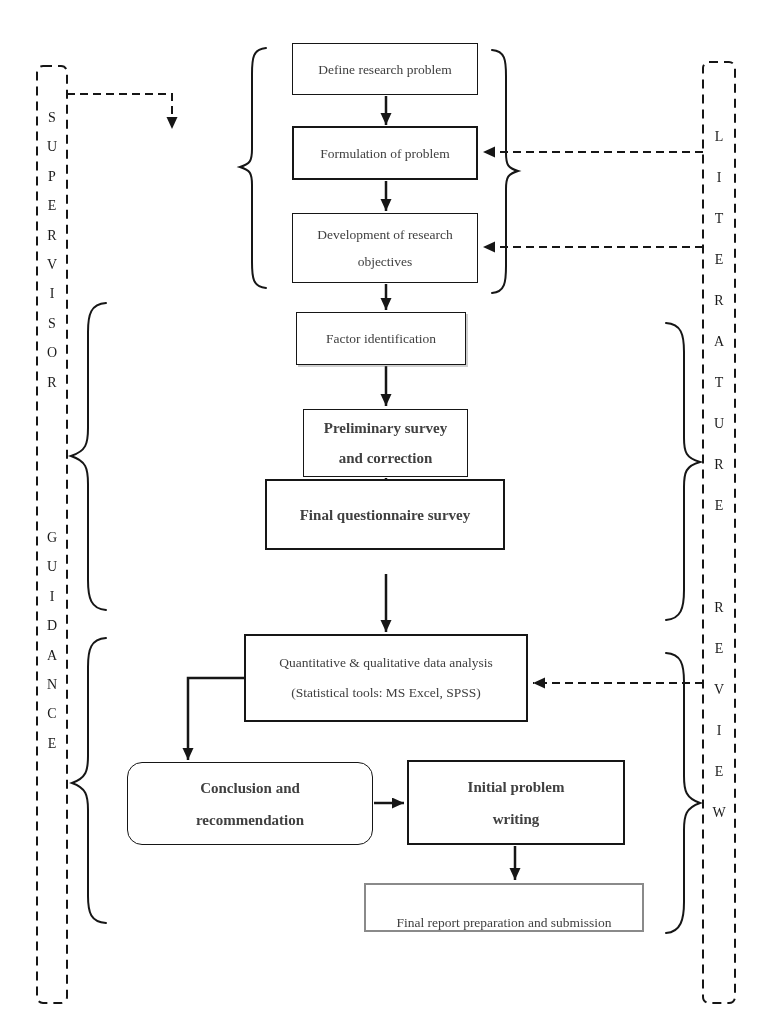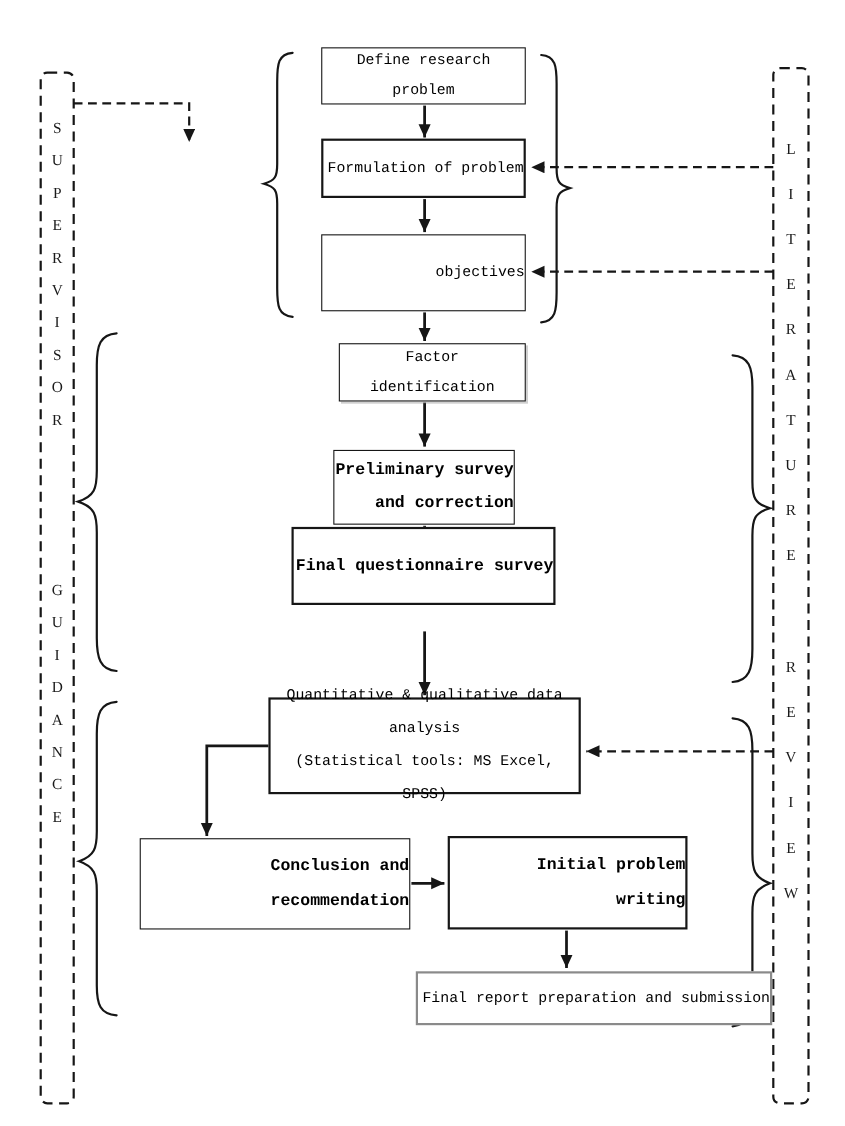--- a/index.html
+++ b/index.html
@@ -4,22 +4,22 @@
 <style>
   html,body{margin:0;padding:0;background:#ffffff;}
   .canvas{
     position:relative;width:768px;height:1024px;background:#ffffff;overflow:hidden;
     font-family:"Liberation Serif","DejaVu Serif",serif;color:#161616;
   }
   .overlay{position:absolute;left:0;top:0;width:768px;height:1024px;}
   .box{
     position:absolute;box-sizing:border-box;background:#ffffff;
     border:1.4px solid #161616;
-    display:flex;flex-direction:column;align-items:flex-end;justify-content:center;
-    text-align:center;font-size:13.5px;line-height:27px;color:#000000;font-family:Liberation Mono, monospace;
+    display:flex;flex-direction:column;align-items:center;justify-content:center;
+    text-align:center;font-size:13.5px;line-height:27px;color:#404040;
   }
   .box.thick{border-width:2.4px;}
   .box.bold{font-weight:bold;font-size:15px;line-height:30px;}
   .box.gray{border:2px solid #8a8a8a;}
   .stack{
     position:absolute;text-align:center;font-size:14px;color:#1a1a1a;
     letter-spacing:0;
   }
   .stack .stack-letter{width:100%;text-align:center;}
   .stack.tight .stack-letter{height:29.4px;line-height:29.4px;}
@@ -108,49 +108,50 @@
 
   <div class="box" style="left:292px;top:43px;width:186px;height:52px;">
     <div>Define research problem</div>
   </div>
 
   <div class="box thick" style="left:292px;top:126px;width:186px;height:54px;">
     <div>Formulation of problem</div>
   </div>
 
   <div class="box" style="left:292px;top:213px;width:186px;height:70px;">
+    <div>Development of research</div>
     <div>objectives</div>
   </div>
 
 
-  <div class="box" style="left:308px;top:312px;width:170px;height:53px;box-shadow:2px 2px 0 rgba(120,120,120,0.35);">
+  <div class="box" style="left:296px;top:312px;width:170px;height:53px;box-shadow:2px 2px 0 rgba(120,120,120,0.35);">
     <div>Factor identification</div>
   </div>
 
   <div class="box bold" style="left:303px;top:409px;width:165px;height:68px;">
     <div>Preliminary survey</div>
     <div>and correction</div>
   </div>
 
   <div class="box thick bold" style="left:265px;top:479px;width:240px;height:71px;">
     <div>Final questionnaire survey</div>
   </div>
 
   <div class="box thick" style="left:244px;top:634px;width:284px;height:88px;line-height:30px;">
     <div>Quantitative &amp; qualitative data analysis</div>
     <div>(Statistical tools: MS Excel, SPSS)</div>
   </div>
 
-  <div class="box bold" style="left:127px;top:762px;width:246px;height:83px;line-height:32px;">
+  <div class="box bold" style="left:127px;top:762px;width:246px;height:83px;line-height:32px;border-radius:15px;">
     <div>Conclusion and</div>
     <div>recommendation</div>
   </div>
 
   <div class="box thick bold" style="left:407px;top:760px;width:218px;height:85px;line-height:32px;">
     <div>Initial problem</div>
     <div>writing</div>
   </div>
 
-  <div class="box gray" style="left:378px;top:883px;width:324px;height:49px;justify-content:flex-start;padding-top:10px;">
+  <div class="box gray" style="left:364px;top:883px;width:280px;height:49px;justify-content:flex-start;padding-top:24px;">
     <div>Final report preparation and submission</div>
   </div>
 
 </div>
 
 </body></html>

